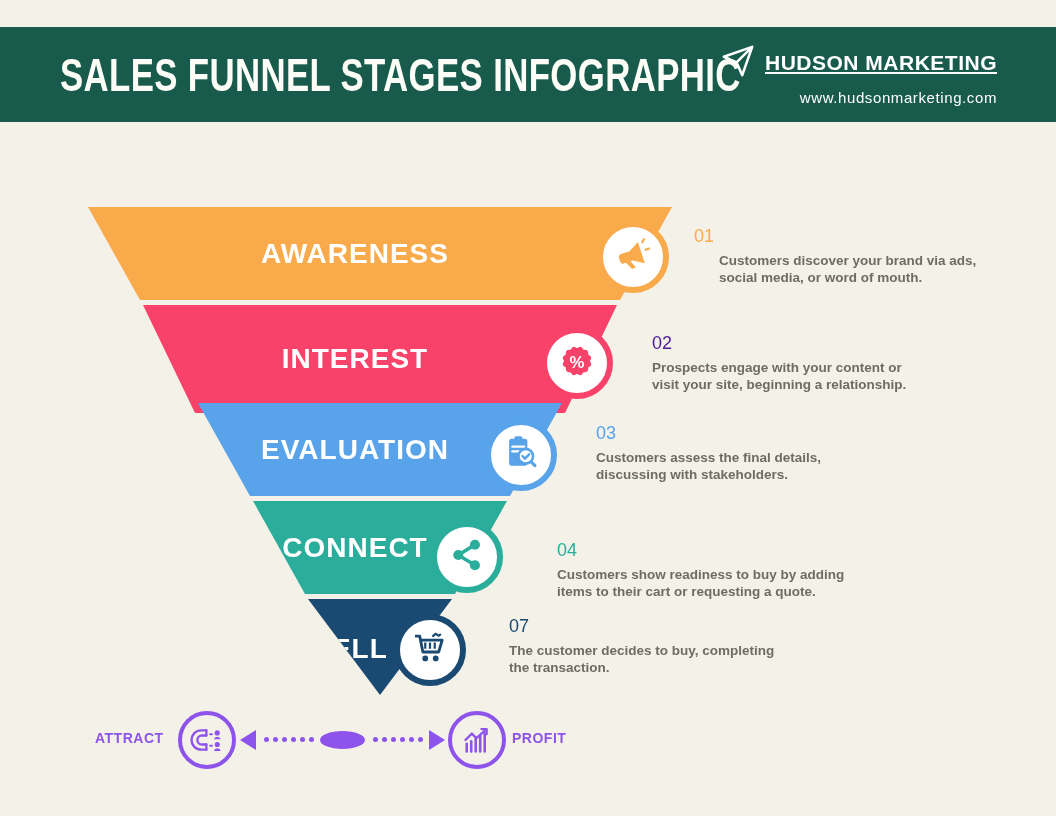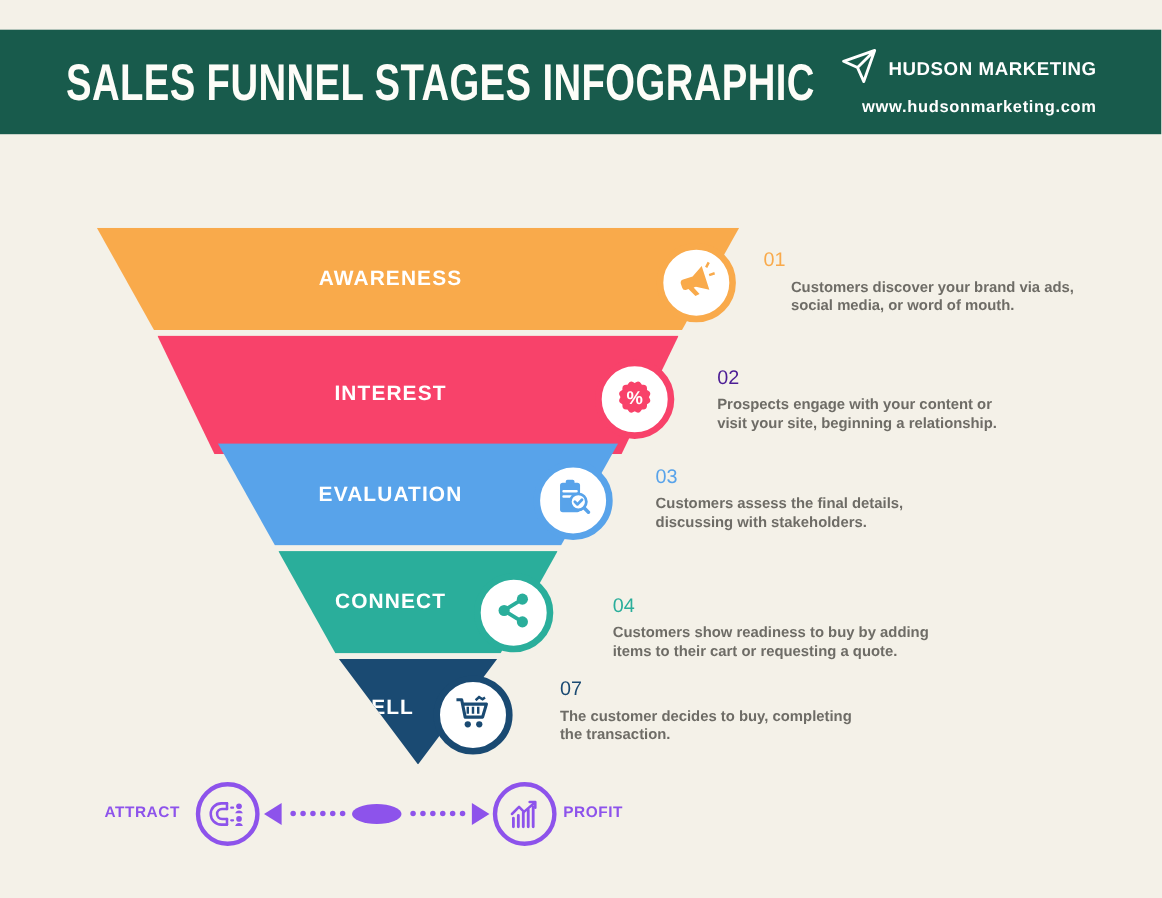--- a/index.html
+++ b/index.html
@@ -8,26 +8,26 @@
   .canvas { position:relative; width:1056px; height:816px; background:#F4F1E8; overflow:hidden;padding-left:32px; }
 
   
   .header { position:absolute; left:0; top:27px; width:1056px; height:95px; background:#185B4C; }
   .title { position:absolute; left:60px; top:0; height:95px; display:flex; align-items:center;
            color:#FDFDF8; font-size:47px; font-weight:bold; white-space:nowrap;
            transform:scaleX(0.74); transform-origin:left center; letter-spacing:0.5px; }
   .brand { position:absolute; right:59px; top:0; height:95px; display:flex; flex-direction:column;
            justify-content:center; align-items:flex-end; gap:7px; color:#fff; }
   .brand-row { display:flex; align-items:center; gap:10px; }
-  .brand-name { font-size:17px; font-weight:bold; letter-spacing:0.5px; }
-  .brand-url { font-size:15px; font-weight:bold; letter-spacing:0.6px; }
+  .brand-name { font-size:21px; font-weight:bold; letter-spacing:0.5px;text-decoration:underline; }
+  .brand-url { font-size:15px; font-weight:normal; letter-spacing:0.6px; }
 
   
   .stage { position:absolute; display:flex; align-items:center; justify-content:center; }
-  .stage-label { color:#fff; font-size:19px; font-weight:bold; letter-spacing:1px; position:relative; left:-25px; }
+  .stage-label { color:#fff; font-size:28px; font-weight:bold; letter-spacing:1px; position:relative; left:-25px; }
   .stage1 { left:88px;  top:207px; width:584px; height:93px; background:#F9AA4B;
             clip-path:polygon(0 0,100% 0,calc(100% - 52px) 100%,52px 100%); }
   .stage2 { left:143px; top:305px; width:474px; height:108px; background:#F8426A;
             clip-path:polygon(0 0,100% 0,calc(100% - 52px) 100%,52px 100%); }
   .stage3 { left:198px; top:403px; width:364px; height:93px; background:#58A3EA;
             clip-path:polygon(0 0,100% 0,calc(100% - 52px) 100%,52px 100%); }
   .stage4 { left:253px; top:501px; width:254px; height:93px; background:#2AAE9B;
             clip-path:polygon(0 0,100% 0,calc(100% - 52px) 100%,52px 100%); }
   .stage5 { left:308px; top:599px; width:144px; height:96px; background:#1A4A72;
             clip-path:polygon(0 0,100% 0,50% 100%); align-items:flex-start; padding-top:34px; }

